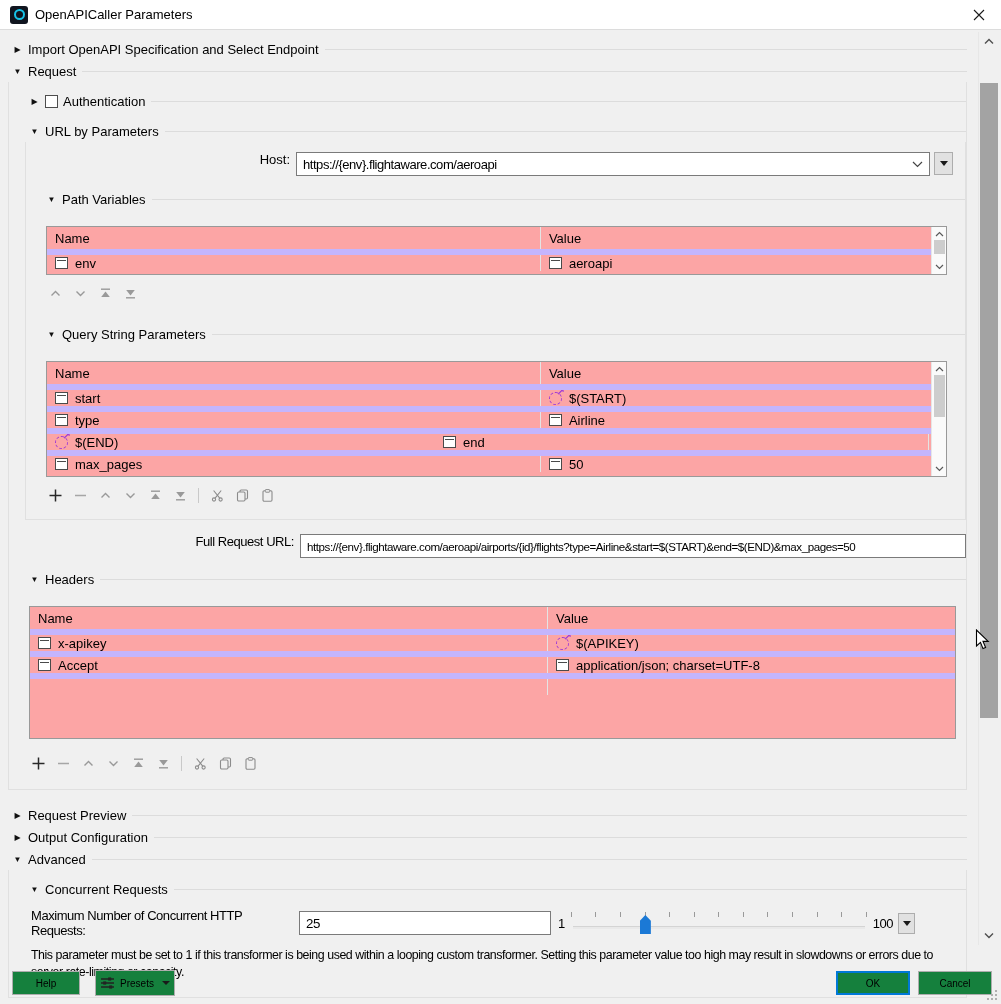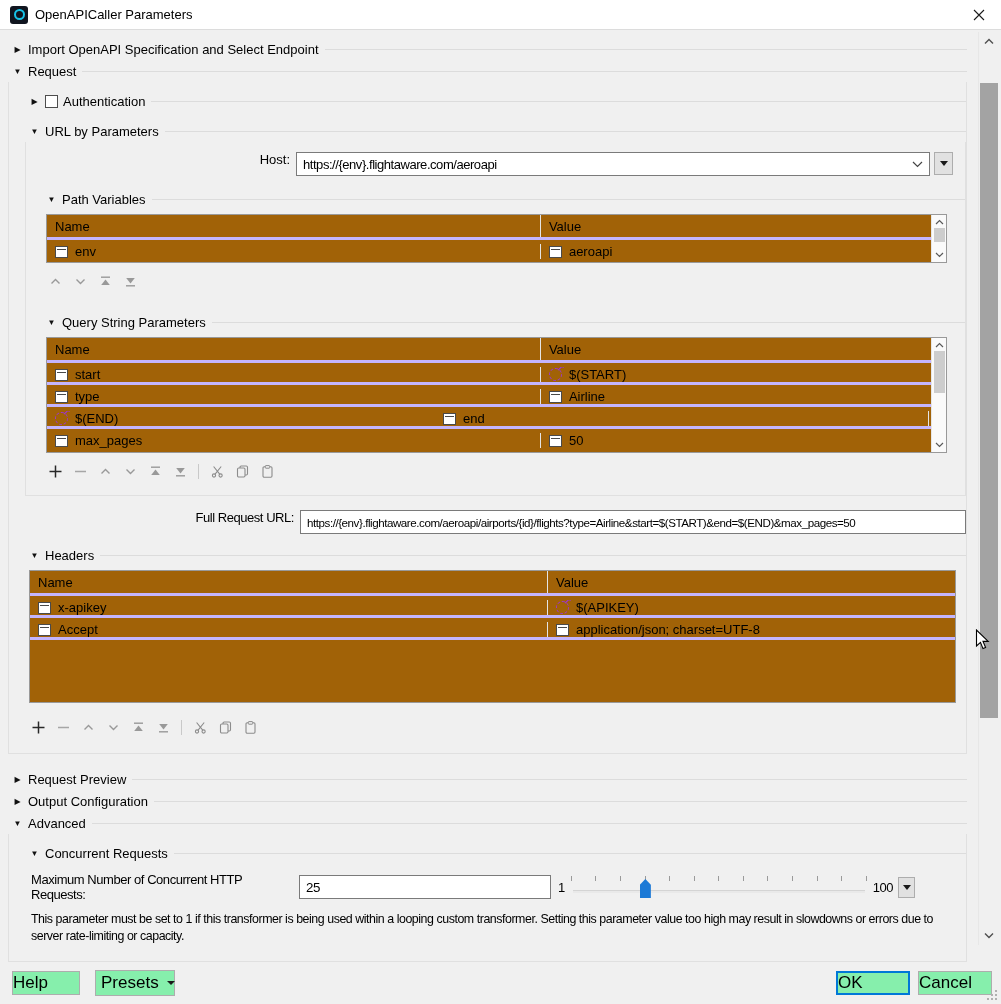--- a/index.html
+++ b/index.html
@@ -36,23 +36,23 @@
   
   .frow { display:flex; }
   .flabel { text-align:right; padding-right:6px; flex:none; }
   .field { background:#fff; border:1px solid #7a7a7a; height:24px; display:flex; align-items:center; padding:0 6px; overflow:hidden; white-space:nowrap; }
   .combo { position:relative; padding-right:22px; }
   .combo .chev { position:absolute; right:6px; top:8px; }
   .dropbtn { width:19px; height:23px; background:#e1e1e1; border:1px solid #adadad; margin-left:4px; display:flex; align-items:center; justify-content:center; flex:none; }
   .tri-dn { width:0; height:0; border-left:4px solid transparent; border-right:4px solid transparent; border-top:5px solid #1a1a1a; }
 
   
-  .ptable { background:#a16207; border:1px solid #999; position:relative; }
+  .ptable { background:#fca5a5; border:1px solid #999; position:relative;margin-top:12px; }
   .t-head, .t-row { display:flex; height:22px; }
-  .t-row { border-top:3px solid #c4b5fd;align-items:flex-end; }
+  .t-row { border-top:6px solid #c4b5fd; }
   .t-hcell, .t-cell { display:flex; align-items:center; padding:0 8px; gap:7px; overflow:hidden; white-space:nowrap; }
   .cpad { padding-right:17px; }
   .c0 { width:56%; flex:none; border-right:1px solid #e4e4e4; }
   .c1 { flex:1; }
 
   .ic-te { width:13px; height:12px; border:1px solid #4a4a4a; background:#fff; position:relative; flex:none; }
   .ic-te::after { content:""; position:absolute; left:1px; right:1px; top:2px; border-top:1px solid #4a4a4a; }
   .ic-up { width:13px; height:13px; border:1.6px dashed #9b35d9; border-radius:50%; position:relative; flex:none; }
   .ic-up::after { content:"\2197"; position:absolute; top:-7px; right:-4px; font-size:10px; font-weight:bold; color:#9b35d9; }
 
@@ -79,21 +79,21 @@
   .desc { margin:9px 8px 0 6px; line-height:17px; font-size:12.4px; }
 
   
   .mainsb { position:absolute; top:32px; right:3px; width:20px; height:913px; background:#f0f0f0; border-left:1px solid #e7e7e7; }
   .mainsb .sb-up { position:absolute; top:6px; left:5px; }
   .mainsb .sb-dn { position:absolute; bottom:6px; left:5px; }
   .mainsb .sb-thumb { position:absolute; top:51px; left:1px; width:18px; height:635px; background:#a3a3a3; }
 
   
   .footer { position:absolute; left:0; right:0; bottom:0; height:48px; }
-  .btn { position:absolute; bottom:9px; height:24px; background:#86efac; border:1px solid #adadad; display:flex; align-items:center; font-size:17px; }
+  .btn { position:absolute; bottom:9px; height:24px; background:#15803d; border:1px solid #adadad; display:flex; align-items:center; justify-content:center; font-size:10px; }
   .btn-help { left:12px; width:68px; }
   .btn-presets { left:95px; width:80px; bottom:8px; height:26px; gap:5px; }
   .btn-ok { right:91px; width:74px; border:2px solid #0078d7; }
   .btn-cancel { right:9px; width:74px; }
 
   .cursor { position:absolute; left:975px; top:629px; z-index:50; }
   .grip { position:absolute; right:3px; bottom:3px; }
 </style>
 </head>
 <body>

